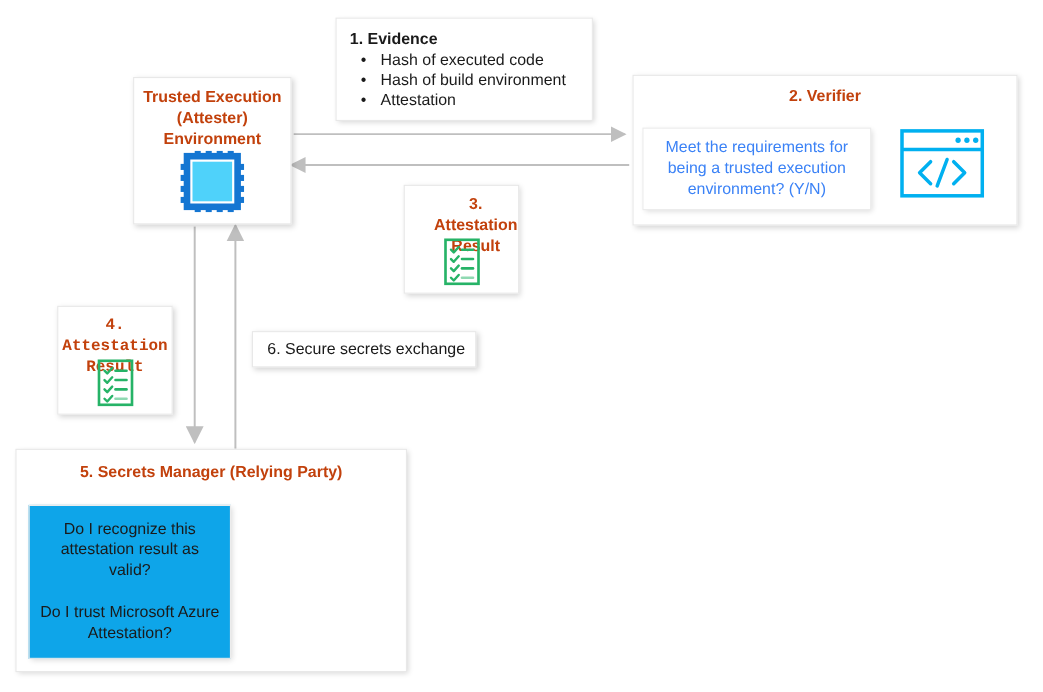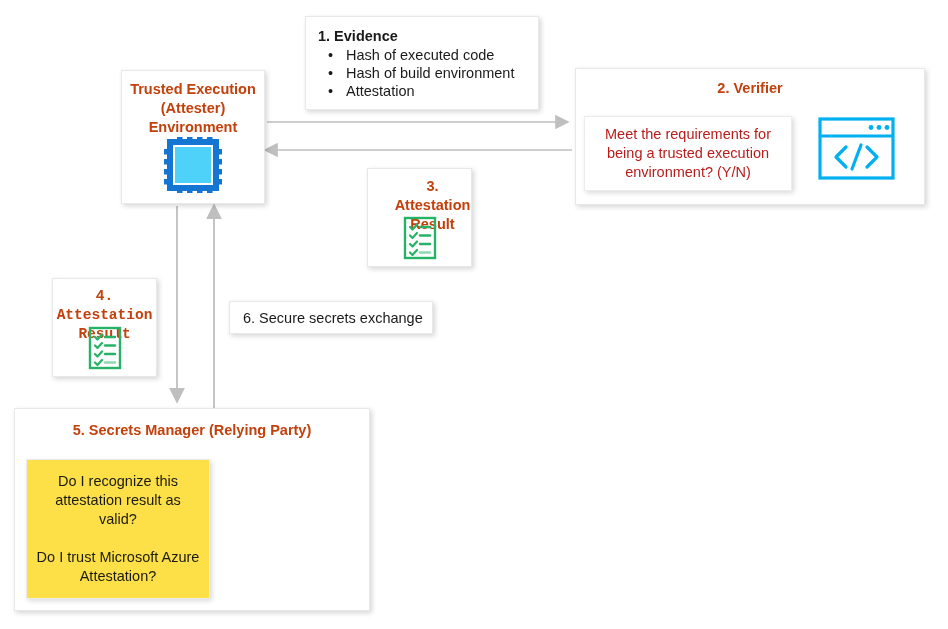--- a/index.html
+++ b/index.html
@@ -11,21 +11,21 @@
   .stage{position:absolute;left:0;top:0;width:948px;height:445px;}
   .card{
     position:absolute;background:#ffffff;border:1px solid #e8e8e8;
     box-shadow:2px 2px 5px rgba(0,0,0,0.17);
     box-sizing:border-box;
   }
   .title{
     font-size:14.5px;font-weight:bold;color:#c2410c;text-align:center;
     line-height:19px;
   }
-  .body-txt{font-size:14.5px;color:#b91c1c;line-height:19px;text-align:center;}
+  .body-txt{font-size:14.5px;color:#3b82f6;line-height:19px;text-align:center;}
   
   #evidence{left:305px;top:16px;width:234px;height:94px;padding:10px 12px 0 12px;}
   #evidence .hd{font-size:14.5px;font-weight:bold;line-height:19px;text-align:left;}
   #evidence ul{margin:0;padding:0 0 0 6px;list-style:none;}
   #evidence li{font-size:14.5px;line-height:18px;position:relative;padding-left:22px;}
   #evidence li .bul{position:absolute;left:4px;top:0;}
   
   #tee{left:121px;top:70px;width:144px;height:134px;}
   #tee .title{padding-top:9px;}
   .chip-wrap{position:absolute;left:0;right:0;top:66px;display:flex;justify-content:center;}
@@ -48,21 +48,21 @@
   #ar4 .title{padding-top:8px;}
   #ar4 .ico{position:absolute;left:0;right:0;top:47px;display:flex;justify-content:center;}
   
   #secure{left:229px;top:301px;width:204px;height:33px;display:flex;align-items:center;}
   #secure .lbl{font-size:14.5px;padding-left:13px;}
   
   #secrets{left:14px;top:408px;width:356px;height:203px;}
   #secrets .title{padding-top:12px;}
   #secrets-inner{
     position:absolute;left:11px;top:50px;width:184px;height:140px;
-    background:#fde047;border:1px solid #ececec;box-shadow:2px 2px 5px rgba(0,0,0,0.15);
+    background:#0ea5e9;border:1px solid #ececec;box-shadow:2px 2px 5px rgba(0,0,0,0.15);
     display:flex;flex-direction:column;align-items:flex-start;justify-content:center;
     box-sizing:border-box;
   }
   #secrets-inner .q{font-size:14.5px;line-height:19px;text-align:center;padding:0 9px;}
   #secrets-inner .q+.q{margin-top:19px;}
   svg{display:block;}
 </style>
 </head>
 <body>
 

